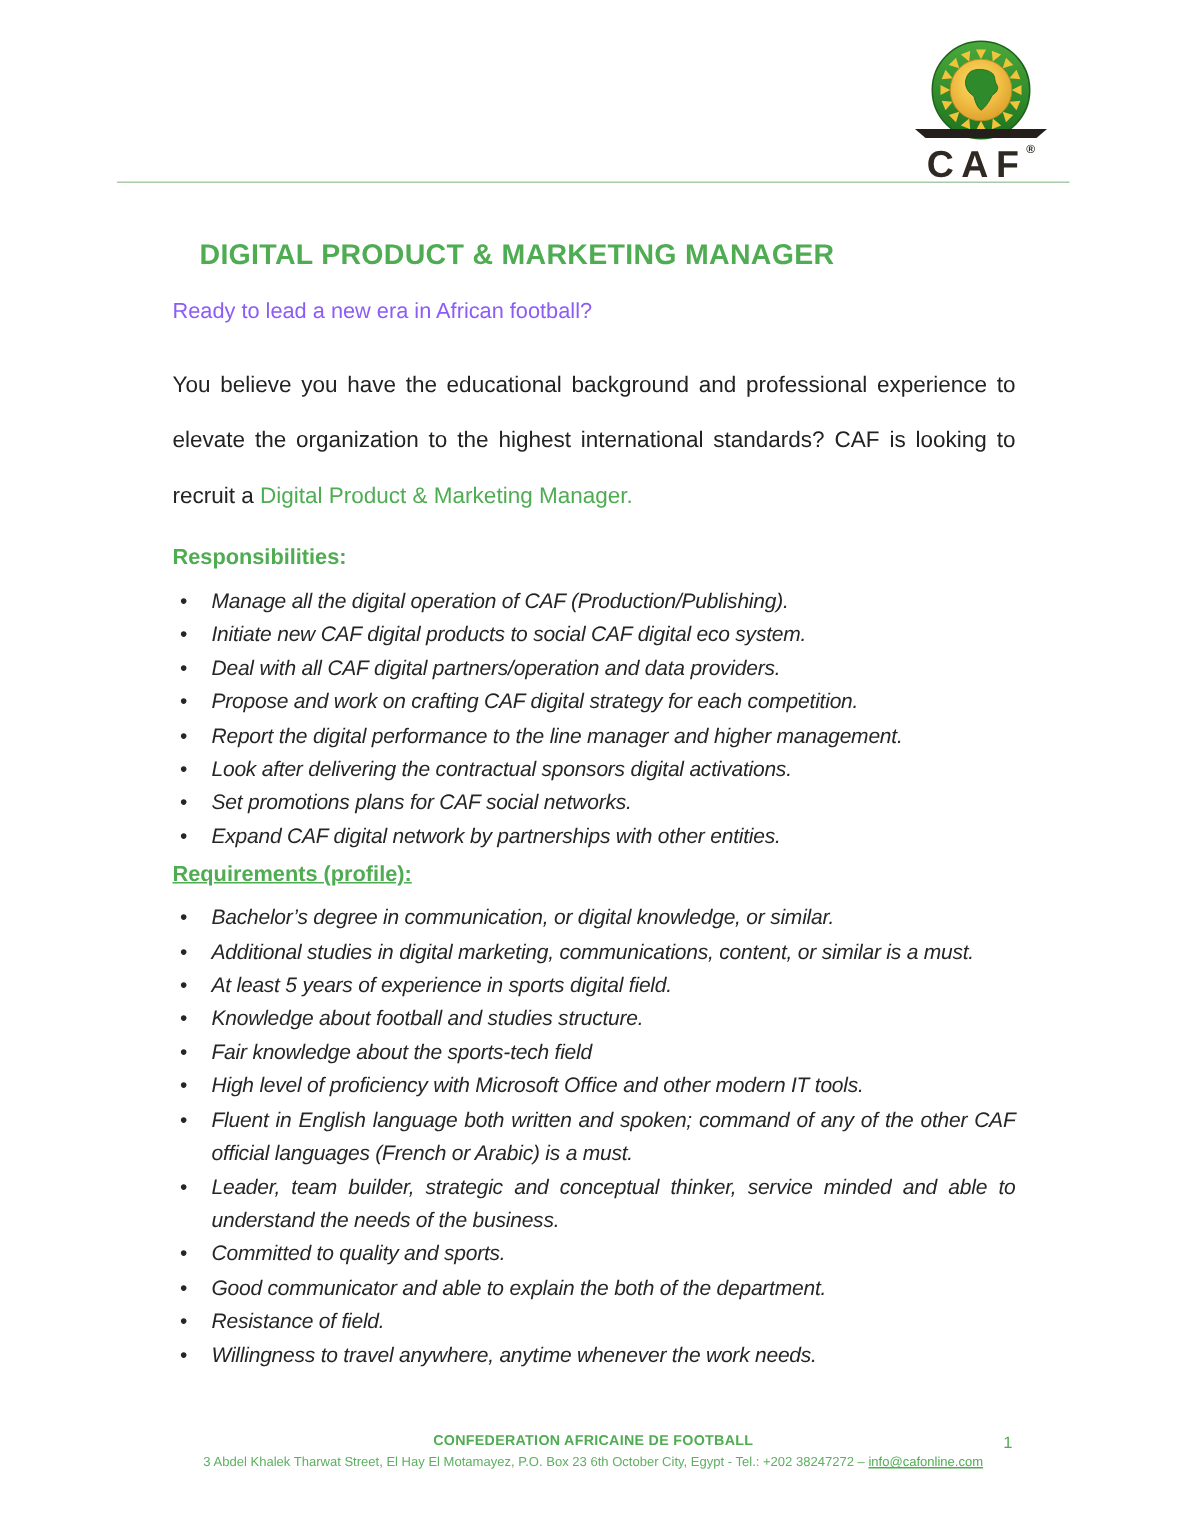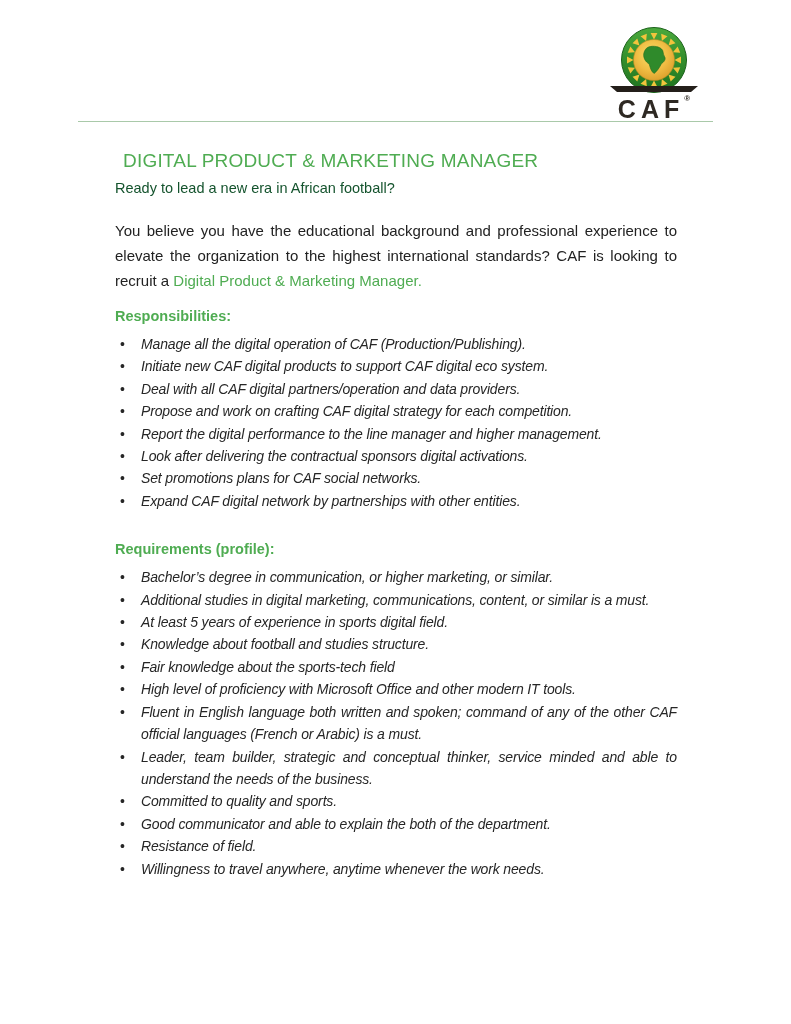--- a/index.html
+++ b/index.html
@@ -51,47 +51,48 @@
 
   
   .content {
     position: absolute;
     left: 115px;
     top: 142px;
     width: 562px;
     color: #2b2b2b;
   }
   .doc-title {
-    margin: 8px;
+    margin: 18px;
     font-size: 19px;
-    font-weight: normal;
+    font-weight: bold;
     color: #4fac52;
     letter-spacing: 0.2px;
   }
   .doc-subtitle {
     font-size: 14.5px;
-    color: #14532d;
+    color: #8b5cf6;
   }
   .intro {
     margin-top: 22px;
     font-size: 15px;
-    line-height: 25px;
+    line-height: 37px;
     text-align: justify;
     color: #222222;
   }
   .intro .accent {
     color: #4fac52;
   }
   .section-heading {
     font-size: 14.5px;
     font-weight: bold;
     color: #4fac52;
   }
   .section-heading.second {
-    margin-top: 29px;
+    margin-top: 7px;
+    text-decoration: underline;
   }
   .bullet-list {
     margin-top: 9px;
   }
   .bullet-item {
     display: flex;
     font-size: 14px;
     line-height: 22.4px;
     color: #262626;
     letter-spacing: -0.15px;
@@ -202,21 +203,21 @@
 
     <div class="section-heading">Responsibilities:</div>
 
     <div class="bullet-list">
       <div class="bullet-item">
           <span class="bullet-dot">•</span>
           <span class="bullet-text">Manage all the digital operation of CAF (Production/Publishing).</span>
         </div>
       <div class="bullet-item">
           <span class="bullet-dot">•</span>
-          <span class="bullet-text">Initiate new CAF digital products to support CAF digital eco system.</span>
+          <span class="bullet-text">Initiate new CAF digital products to social CAF digital eco system.</span>
         </div>
       <div class="bullet-item">
           <span class="bullet-dot">•</span>
           <span class="bullet-text">Deal with all CAF digital partners/operation and data providers.</span>
         </div>
       <div class="bullet-item">
           <span class="bullet-dot">•</span>
           <span class="bullet-text">Propose and work on crafting CAF digital strategy for each competition.</span>
         </div>
       <div class="bullet-item">
@@ -235,21 +236,21 @@
           <span class="bullet-dot">•</span>
           <span class="bullet-text">Expand CAF digital network by partnerships with other entities.</span>
         </div>
     </div>
 
     <div class="section-heading second">Requirements (profile):</div>
 
     <div class="bullet-list">
       <div class="bullet-item">
           <span class="bullet-dot">•</span>
-          <span class="bullet-text">Bachelor’s degree in communication, or higher marketing, or similar.</span>
+          <span class="bullet-text">Bachelor’s degree in communication, or digital knowledge, or similar.</span>
         </div>
       <div class="bullet-item">
           <span class="bullet-dot">•</span>
           <span class="bullet-text">Additional studies in digital marketing, communications, content, or similar is a must.</span>
         </div>
       <div class="bullet-item">
           <span class="bullet-dot">•</span>
           <span class="bullet-text">At least 5 years of experience in sports digital field.</span>
         </div>
       <div class="bullet-item">
@@ -285,14 +286,19 @@
           <span class="bullet-text">Resistance of field.</span>
         </div>
       <div class="bullet-item">
           <span class="bullet-dot">•</span>
           <span class="bullet-text">Willingness to travel anywhere, anytime whenever the work needs.</span>
         </div>
     </div>
 
   </div>
 
+  <div class="footer">
+    <div class="footer-org">CONFEDERATION AFRICAINE DE FOOTBALL</div>
+    <div class="footer-address"><span>3 Abdel Khalek Tharwat Street, El Hay El Motamayez, P.O. Box 23 6th October City, Egypt - Tel.: +202 38247272 – </span><a class="footer-email">info@cafonline.com</a></div>
+    <div class="page-number">1</div>
+  </div>
 
 </div>
 
 </body></html>

